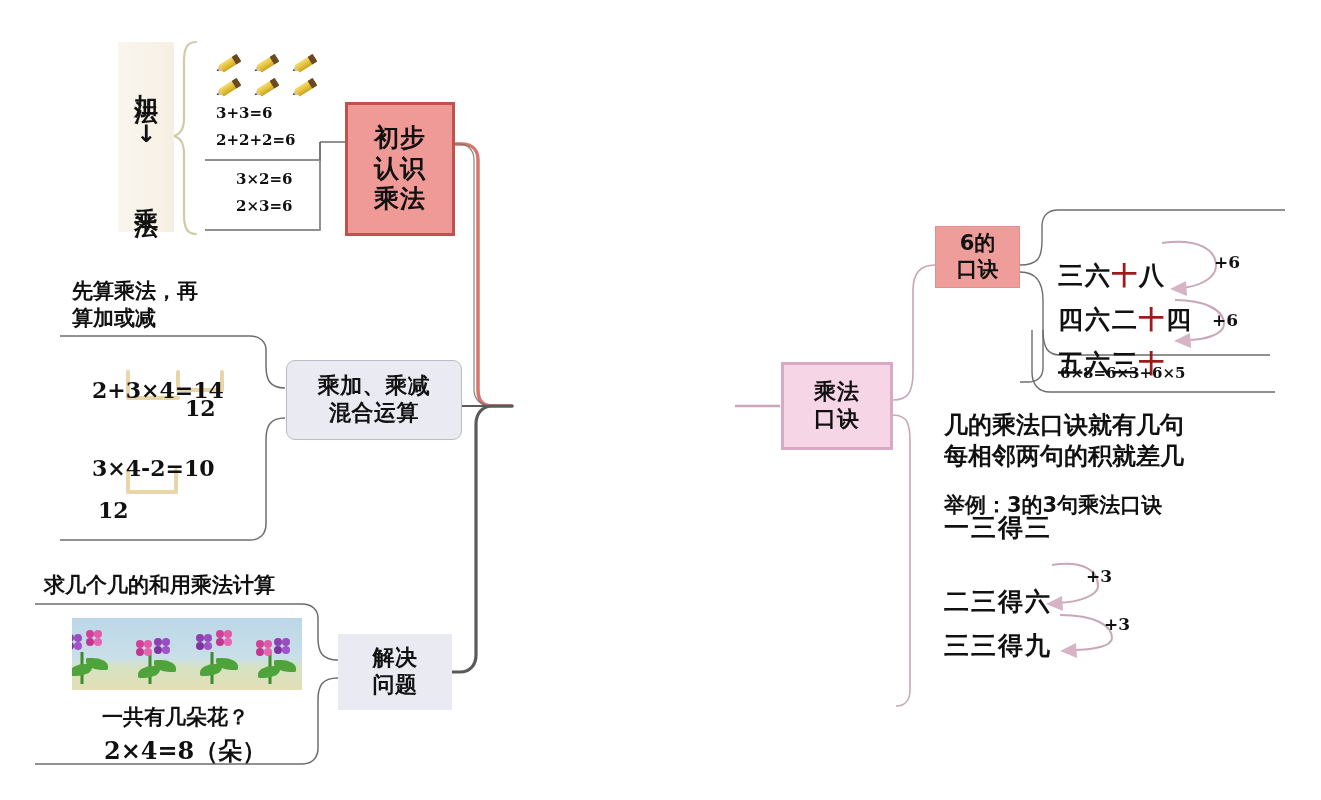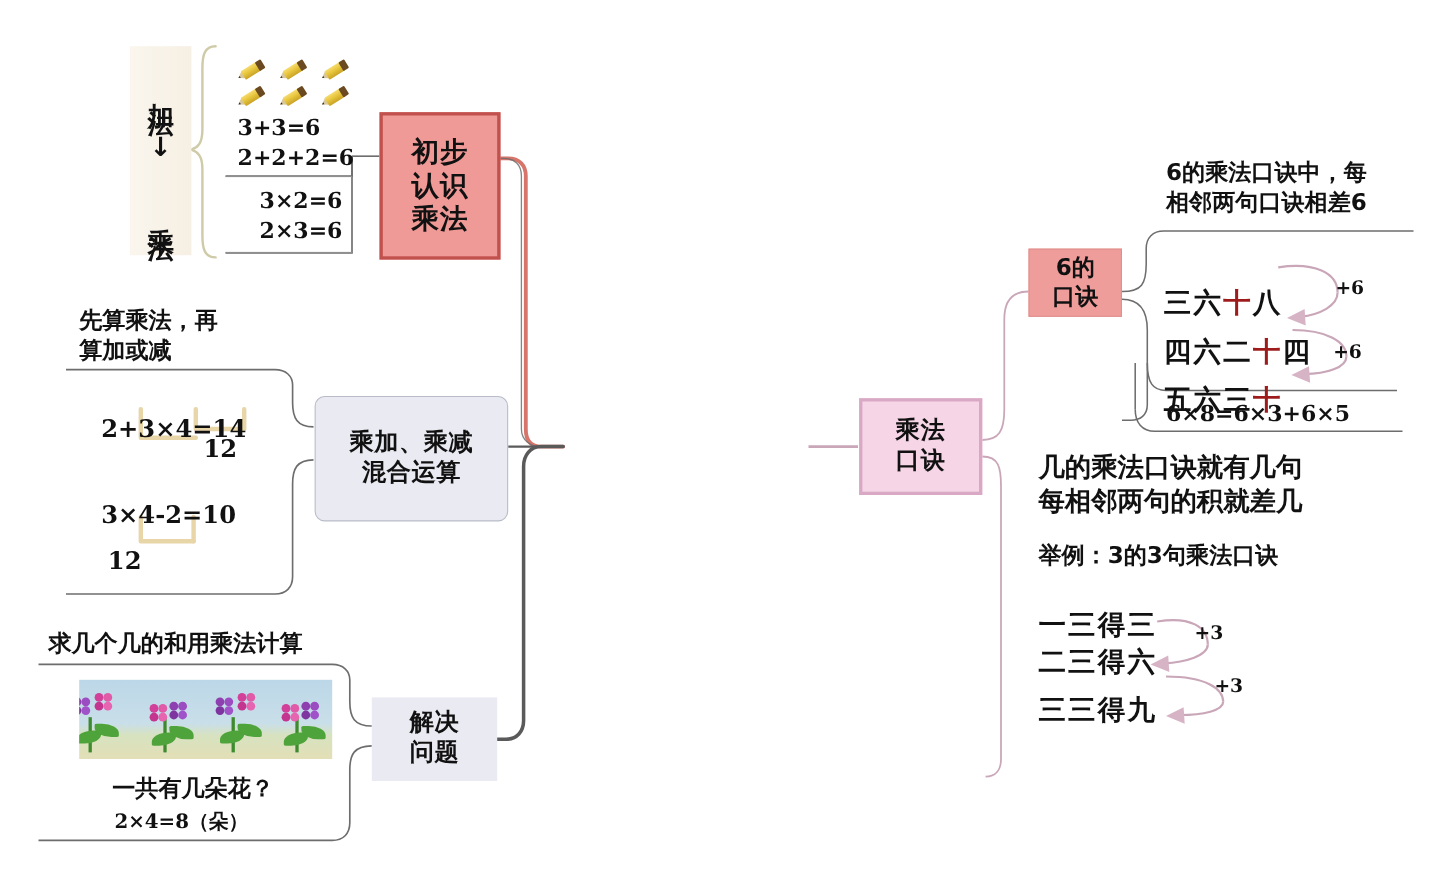--- a/index.html
+++ b/index.html
@@ -86,26 +86,26 @@
 
   
   .txt {
     font-weight: bold;
     color: #111;
     line-height: 1.28;
     white-space: pre-line;
   }
   .t-head   { font-size: 21px; }
   .t-formula{ font-size: 22px; font-family: "DejaVu Serif", "Liberation Serif", serif; font-weight: bold;}
-  .t-eq     { font-size: 20px; font-family: "DejaVu Serif","Liberation Serif", serif; font-weight: bold; }
+  .t-eq     { font-size: 15px; font-family: "DejaVu Serif","Liberation Serif", serif; font-weight: bold; }
   .t-big    { font-size: 24px; font-weight: bold; }
   .t-chant  { font-size: 25px; font-weight: bold; letter-spacing: 2px; }
   .t-plus   { font-size: 17px; font-family: "DejaVu Serif","Liberation Serif", serif; font-weight: bold; }
   .t-q      { font-size: 21px; }
-  .t-qa     { font-size: 18px; font-family:"DejaVu Serif","Liberation Serif", serif; font-weight:bold;}
+  .t-qa     { font-size: 24px; font-family:"DejaVu Serif","Liberation Serif", serif; font-weight:bold;}
   .red      { color: #9e1b1b; }
 
   
   .vertlabel {
     background: linear-gradient(90deg,#faf6ee 0%, #f6efe3 100%);
     writing-mode: vertical-rl;
     text-orientation: upright;
     font-size: 24px;
     font-weight: bold;
     letter-spacing: 6px;
@@ -287,21 +287,21 @@
 
   <div class="txt t-head" style="left:72px; top:278px; width:210px;">先算乘法，再
 算加或减</div>
 
   <div class="txt t-formula" style="left:92px; top:356px;margin-top:20px;">2+3×4=14</div>
   <div class="txt t-formula" style="left:185px; top:394px;">12</div>
 
   <div class="txt t-formula" style="left:92px; top:454px;">3×4-2=10</div>
   <div class="txt t-formula" style="left:98px; top:496px;">12</div>
 
-  <div class="node node-grayround" style="left:286px; top:360px; width:176px; height:114px;">乘加、乘减
+  <div class="node node-grayround" style="left:286px; top:360px; width:176px; height:80px;">乘加、乘减
 混合运算</div>
 
   <div class="txt t-q" style="left:44px; top:572px;text-align:center;">求几个几的和用乘法计算</div>
 
   <div class="imgbox" style="left:72px; top:618px; width:230px; height:72px;">
 
     <div class="plant" style="left:10px;">
         <div class="stem"></div>
       <div class="leaf" style="left:-12px; bottom:8px;"></div>
       <div class="leaf r" style="left:4px;  bottom:14px;"></div>
@@ -363,22 +363,20 @@
 
   <div class="node node-grayflat" style="left:338px; top:634px; width:114px; height:76px;">解决
 问题</div>
 
   <div class="node node-pinkbox" style="left:781px; top:362px; width:112px; height:88px;">乘法
 口诀</div>
 
   <div class="node node-pinkflat" style="left:935px; top:226px; width:85px; height:62px;">6的
 口诀</div>
 
-  <div class="txt t-head" style="left:1060px; top:144px; width:250px; text-align:left;">6的乘法口诀中，每
-相邻两句口诀相差6</div>
 
   <div class="txt t-chant" style="left:1058px; top:272px;">
     <span>四六二</span><span class="red">十</span><span>四</span>
   </div>
   <div class="txt t-chant" style="left:1058px; top:228px;">
     <span>三六</span><span class="red">十</span><span>八</span>
   </div>
   <div class="txt t-chant" style="left:1058px; top:316px;">
     <span>五六三</span><span class="red">十</span><span></span>
   </div>
@@ -386,20 +384,20 @@
   <div class="txt t-plus" style="left:1214px; top:252px;">+6</div>
   <div class="txt t-plus" style="left:1212px; top:310px;">+6</div>
 
   <div class="txt t-eq" style="left:1060px; top:364px;">6×8=6×3+6×5</div>
 
   <div class="txt t-big" style="left:944px; top:410px; width:330px;">几的乘法口诀就有几句
 每相邻两句的积就差几</div>
 
   <div class="txt t-q" style="left:944px; top:492px;">举例：3的3句乘法口诀</div>
 
-  <div class="txt t-chant" style="left:944px; top:552px;">一三得三</div>
+  <div class="txt t-chant" style="left:944px; top:512px;">一三得三</div>
   <div class="txt t-chant" style="left:944px; top:586px;">二三得六</div>
   <div class="txt t-chant" style="left:944px; top:630px;">三三得九</div>
 
   <div class="txt t-plus" style="left:1086px; top:566px;">+3</div>
   <div class="txt t-plus" style="left:1104px; top:614px;">+3</div>
 
 </div>
 
 </body></html>

